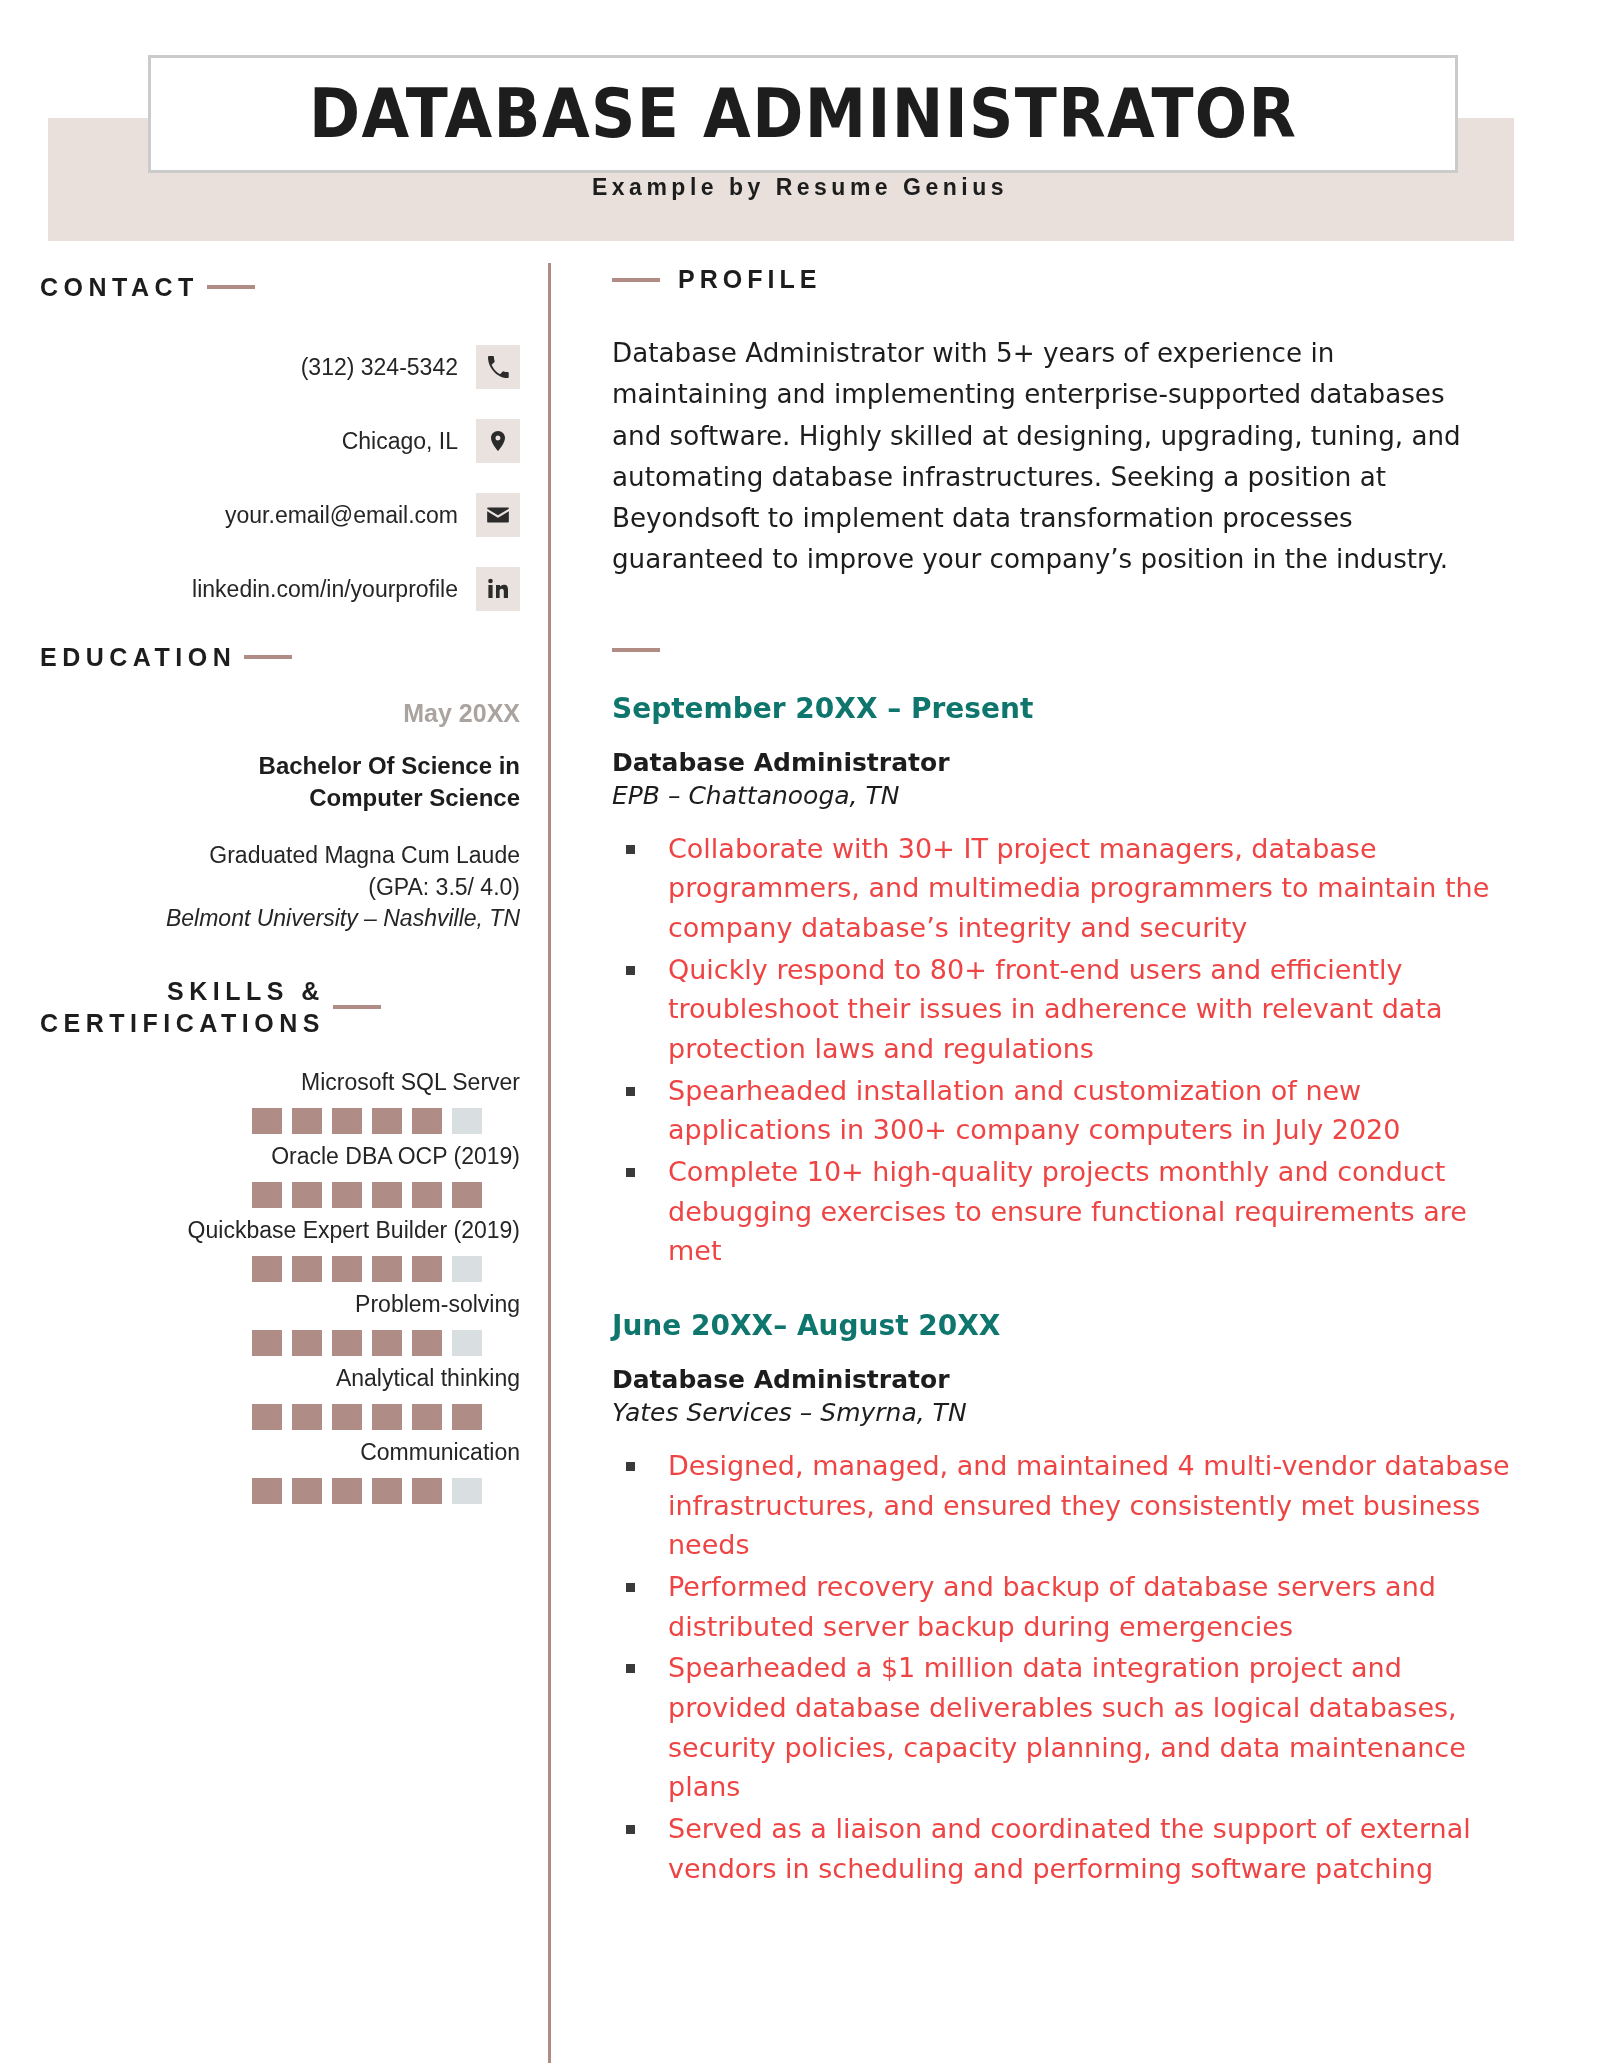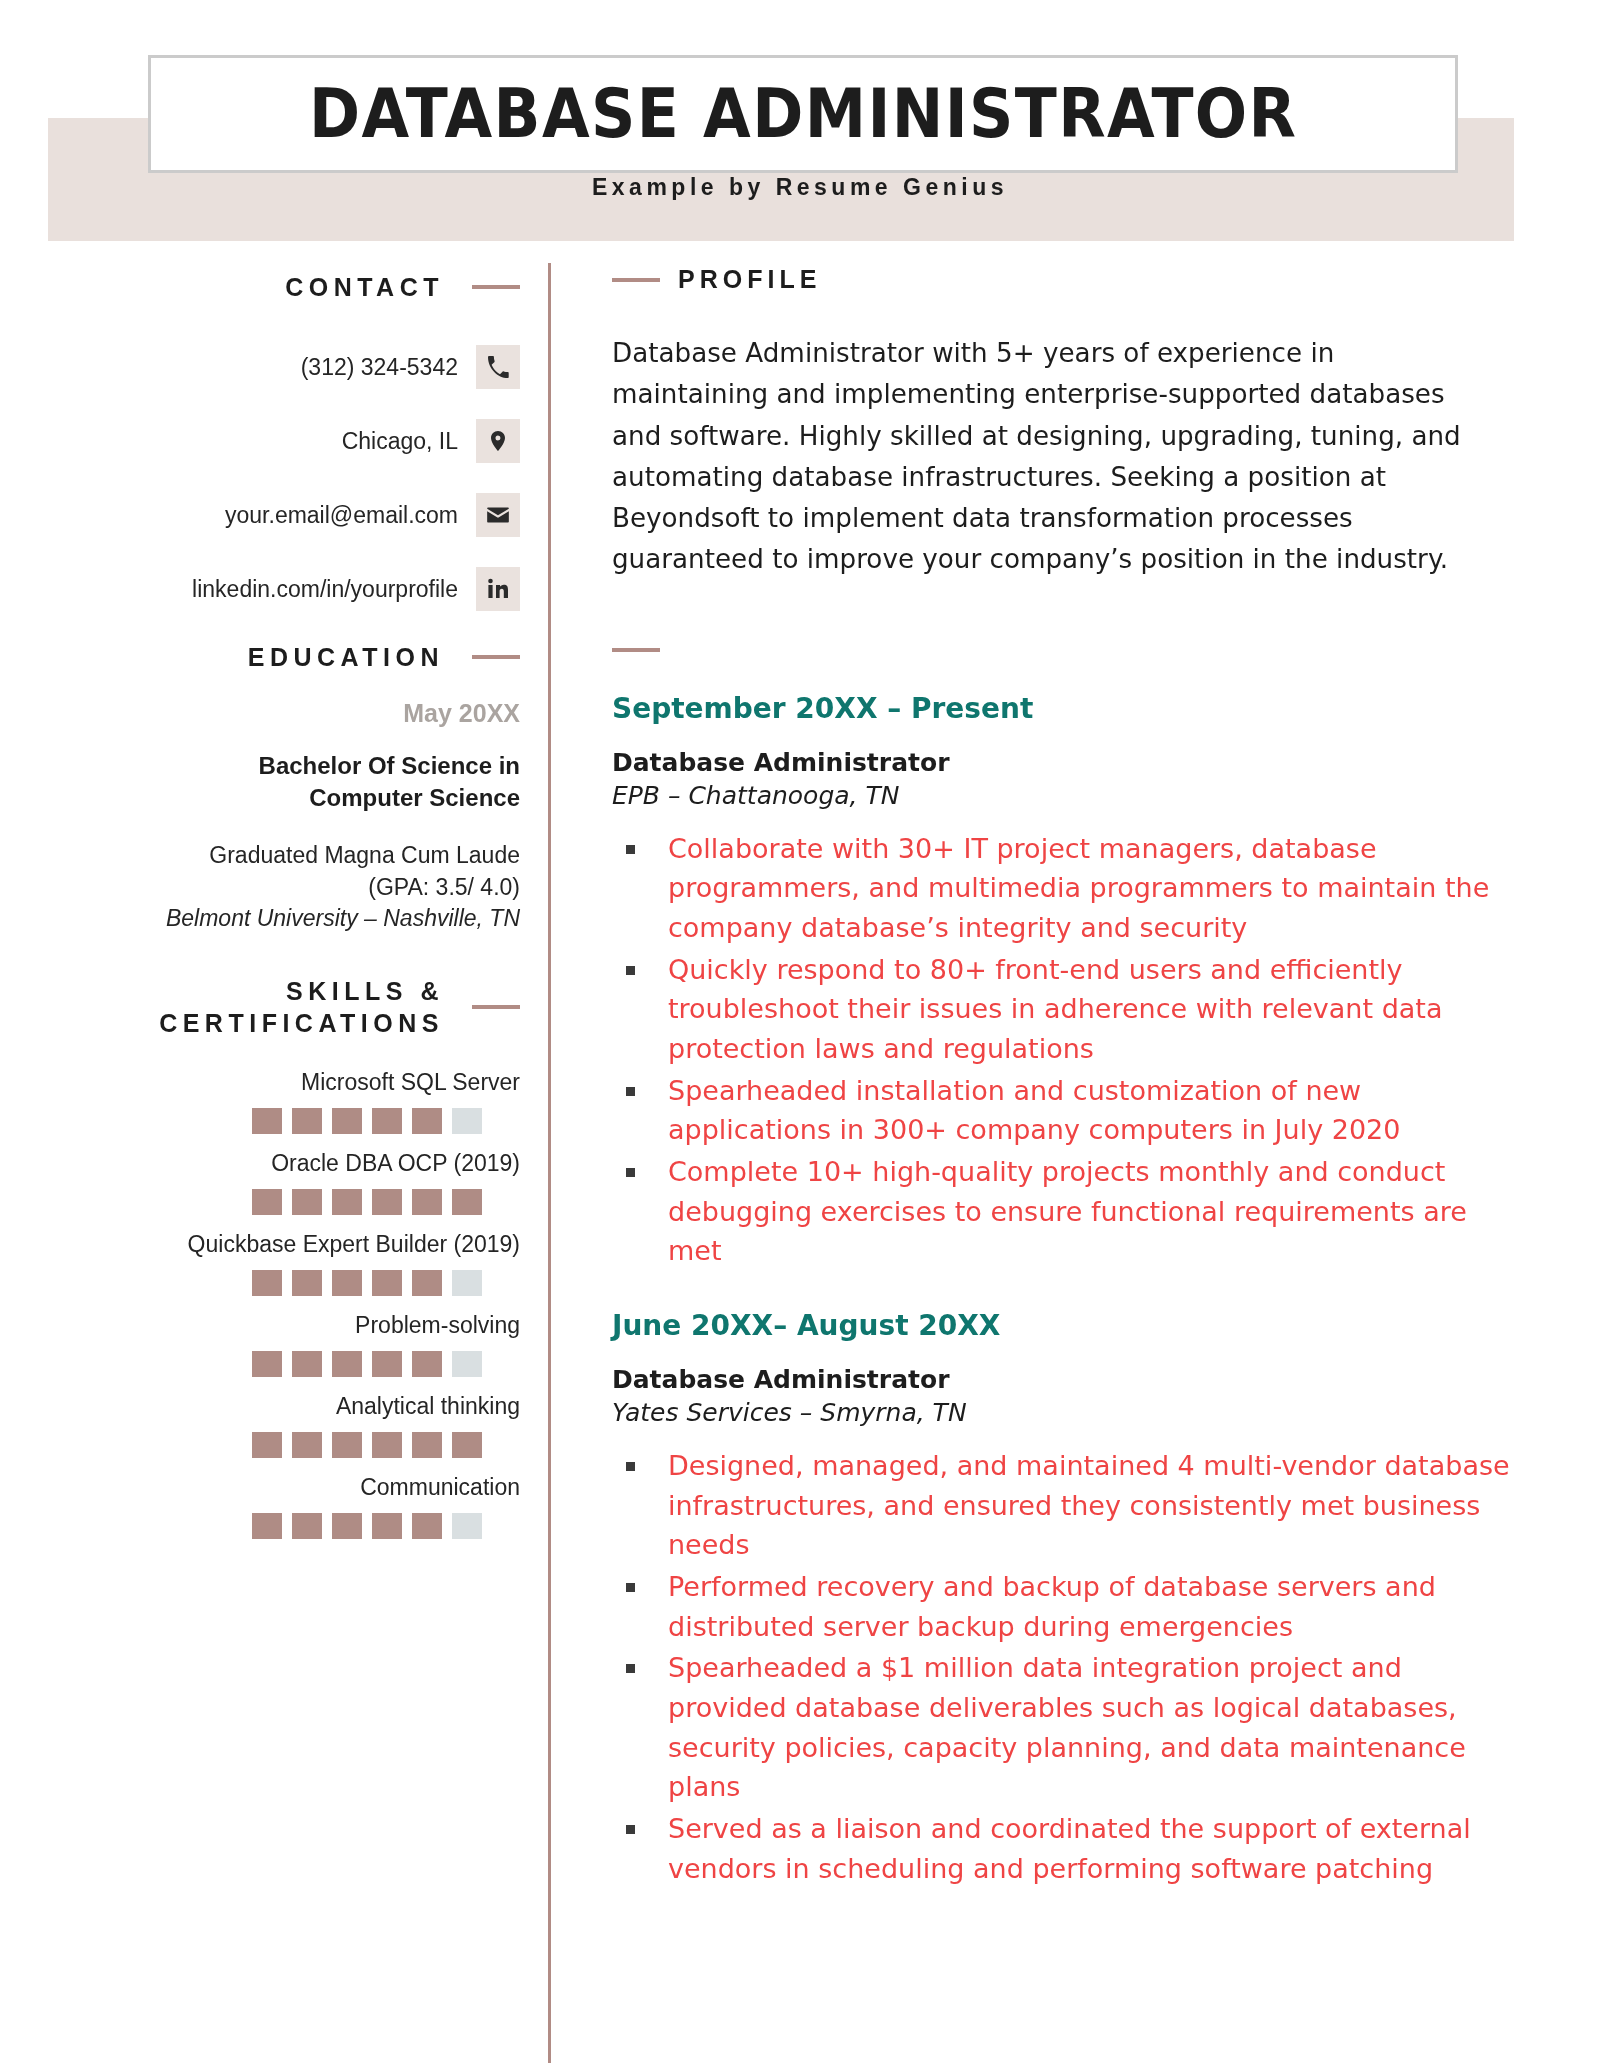--- a/index.html
+++ b/index.html
@@ -83,22 +83,22 @@
   
   .left-col {
     width: 520px;
     padding-left: 40px;
     box-sizing: border-box;
     text-align: right;
   }
   .sec-head-left {
     display: flex;
     align-items: center;
-    justify-content: flex-end;
-    gap: 28px;
+    justify-content: flex-start;
+    gap: 8px;
     margin-top: 6px;
   }
   .sec-head-left .label {
     font-size: 25px;
     font-weight: 700;
     letter-spacing: 5.5px;
     color: #1d1d1d;
     line-height: 1.28;
     text-align: right;
   }
@@ -147,21 +147,21 @@
   }
   .edu-extra {
     margin-top: 26px;
     font-size: 23px;
     line-height: 1.38;
     color: #252525;
   }
   .edu-extra .ital { font-style: italic; }
 
   .skills-block { margin-top: 30px; }
-  .skill-item { margin-top: 16px; }
+  .skill-item { margin-top: 9px; }
   .skill-name {
     font-size: 23px;
     color: #252525;
     margin-bottom: 12px;
   }
   .squares {
     display: flex;
     justify-content: flex-end;
     gap: 10px;
     padding-right: 38px;

